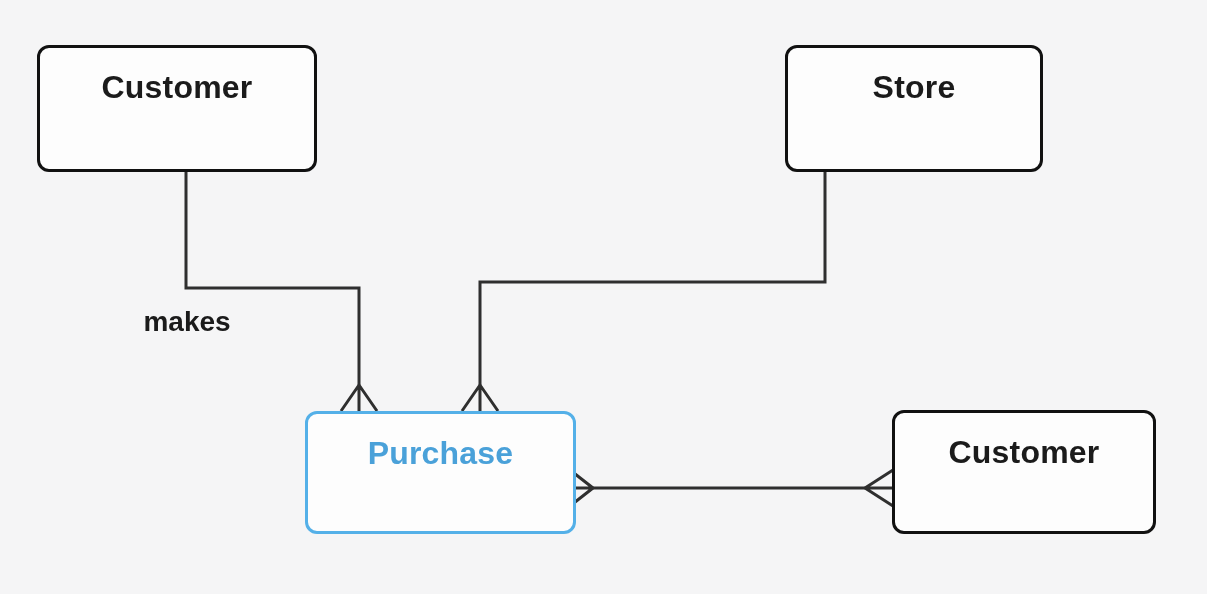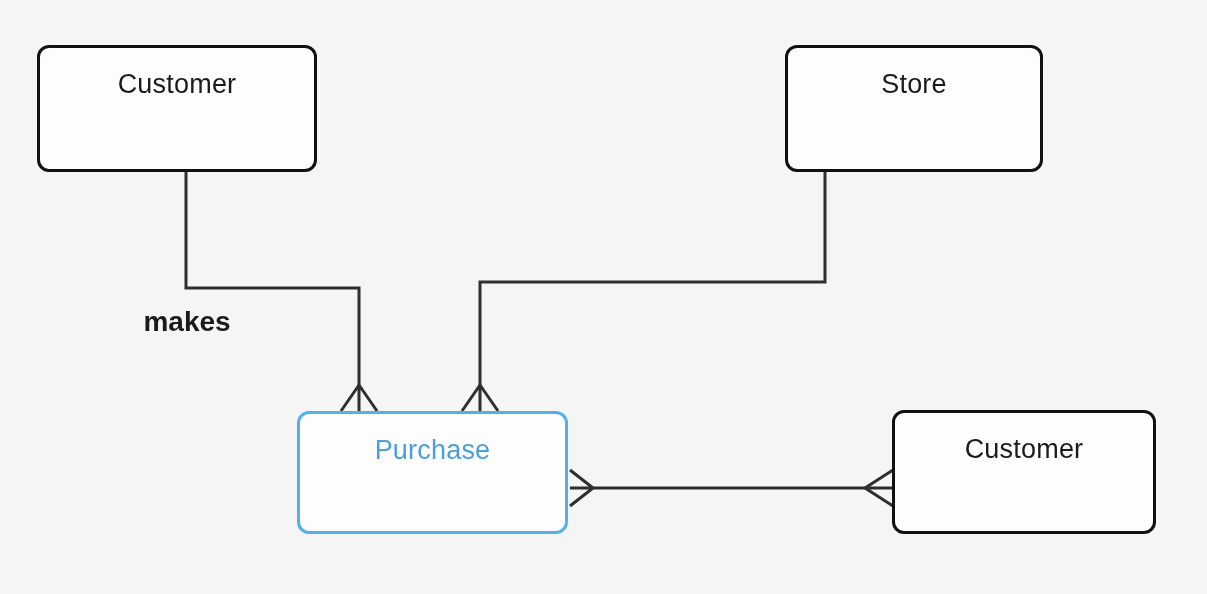--- a/index.html
+++ b/index.html
@@ -38,28 +38,29 @@
     display: flex;
     justify-content: center;
     align-items: flex-start;
     padding-top: 21px;
     background: var(--entity-fill);
     border: 3.5px solid var(--entity-border);
     border-radius: 12px;
     cursor: pointer;
   }
   .entity .entity-label {
-    font-size: 27px;
-    font-weight: 400;
+    font-size: 32px;
+    font-weight: 700;
     letter-spacing: 0.2px;
     color: var(--entity-text);
     white-space: nowrap;
   }
   .entity.selected {
     border-color: var(--selected-border);
+    margin-left: 8px;
   }
   .entity.selected .entity-label {
     color: var(--selected-text);
   }
   .entity-customer { left: 37px;  top: 45px;  width: 280px; height: 127px; }
   .entity-store    { left: 785px; top: 45px;  width: 258px; height: 127px; }
   .entity-purchase { left: 297px; top: 411px; width: 271px; height: 123px; }
   .entity-product  { left: 892px; top: 410px; width: 264px; height: 124px; }
   .edge-label {
     position: absolute;

